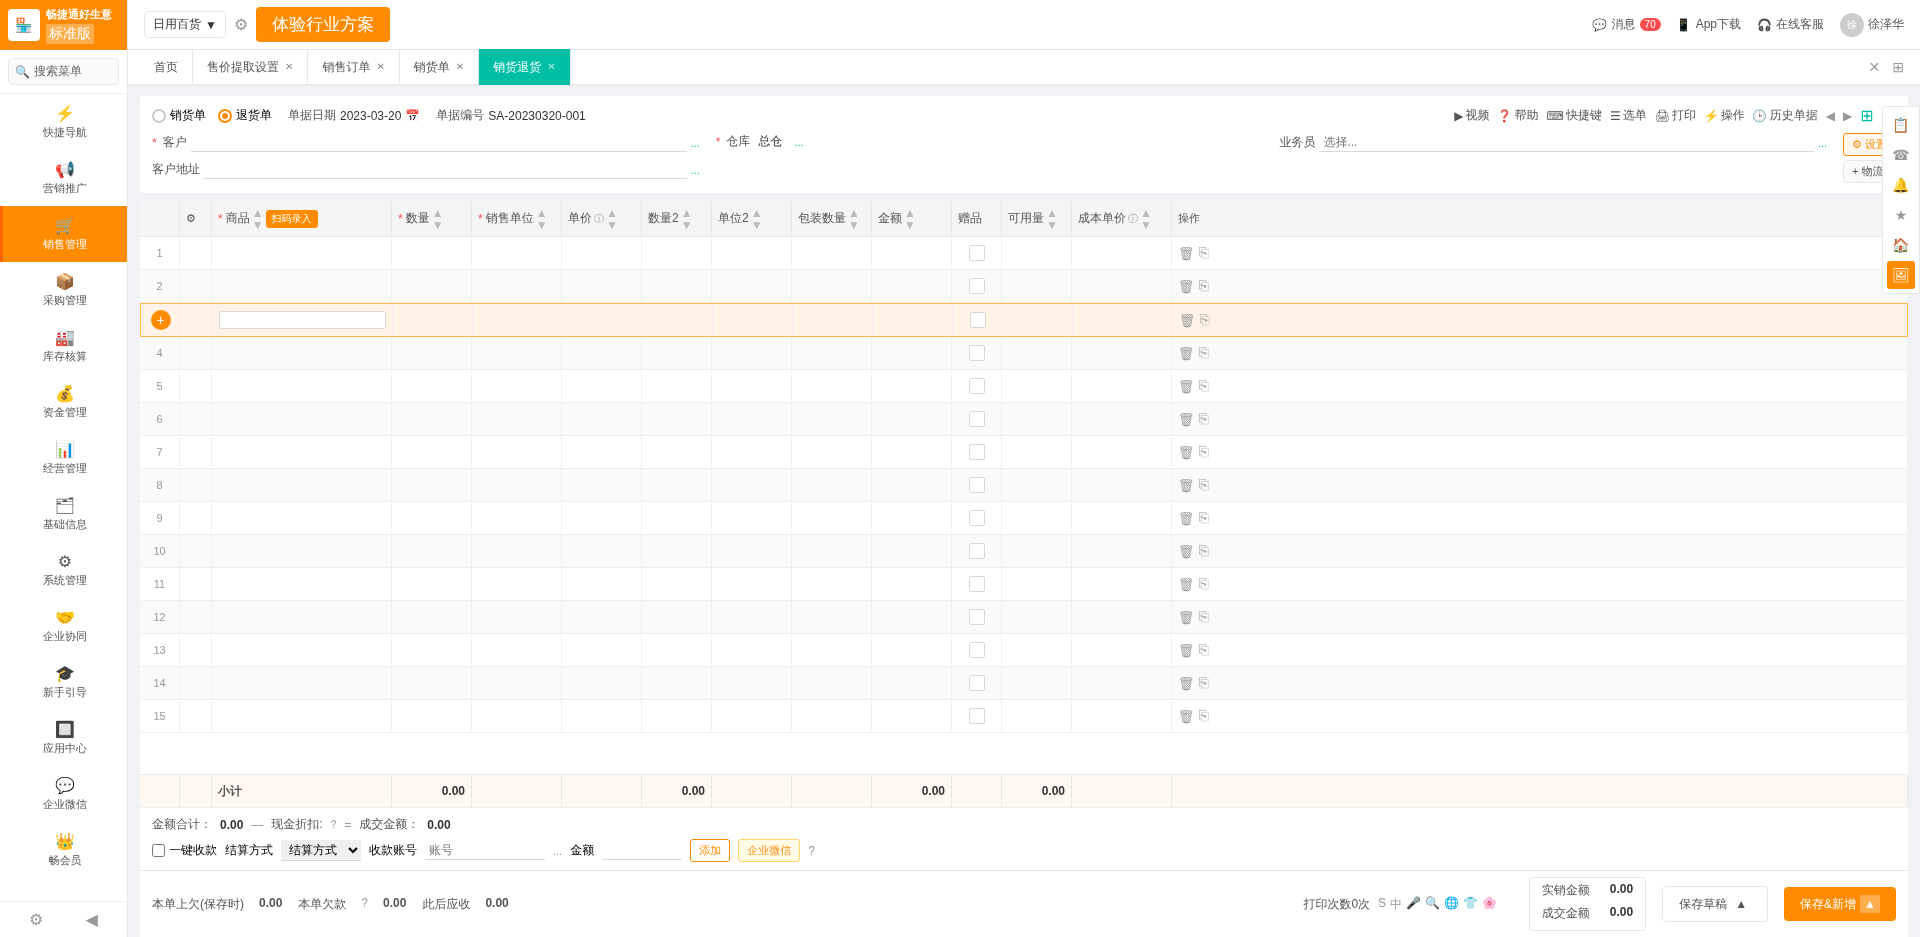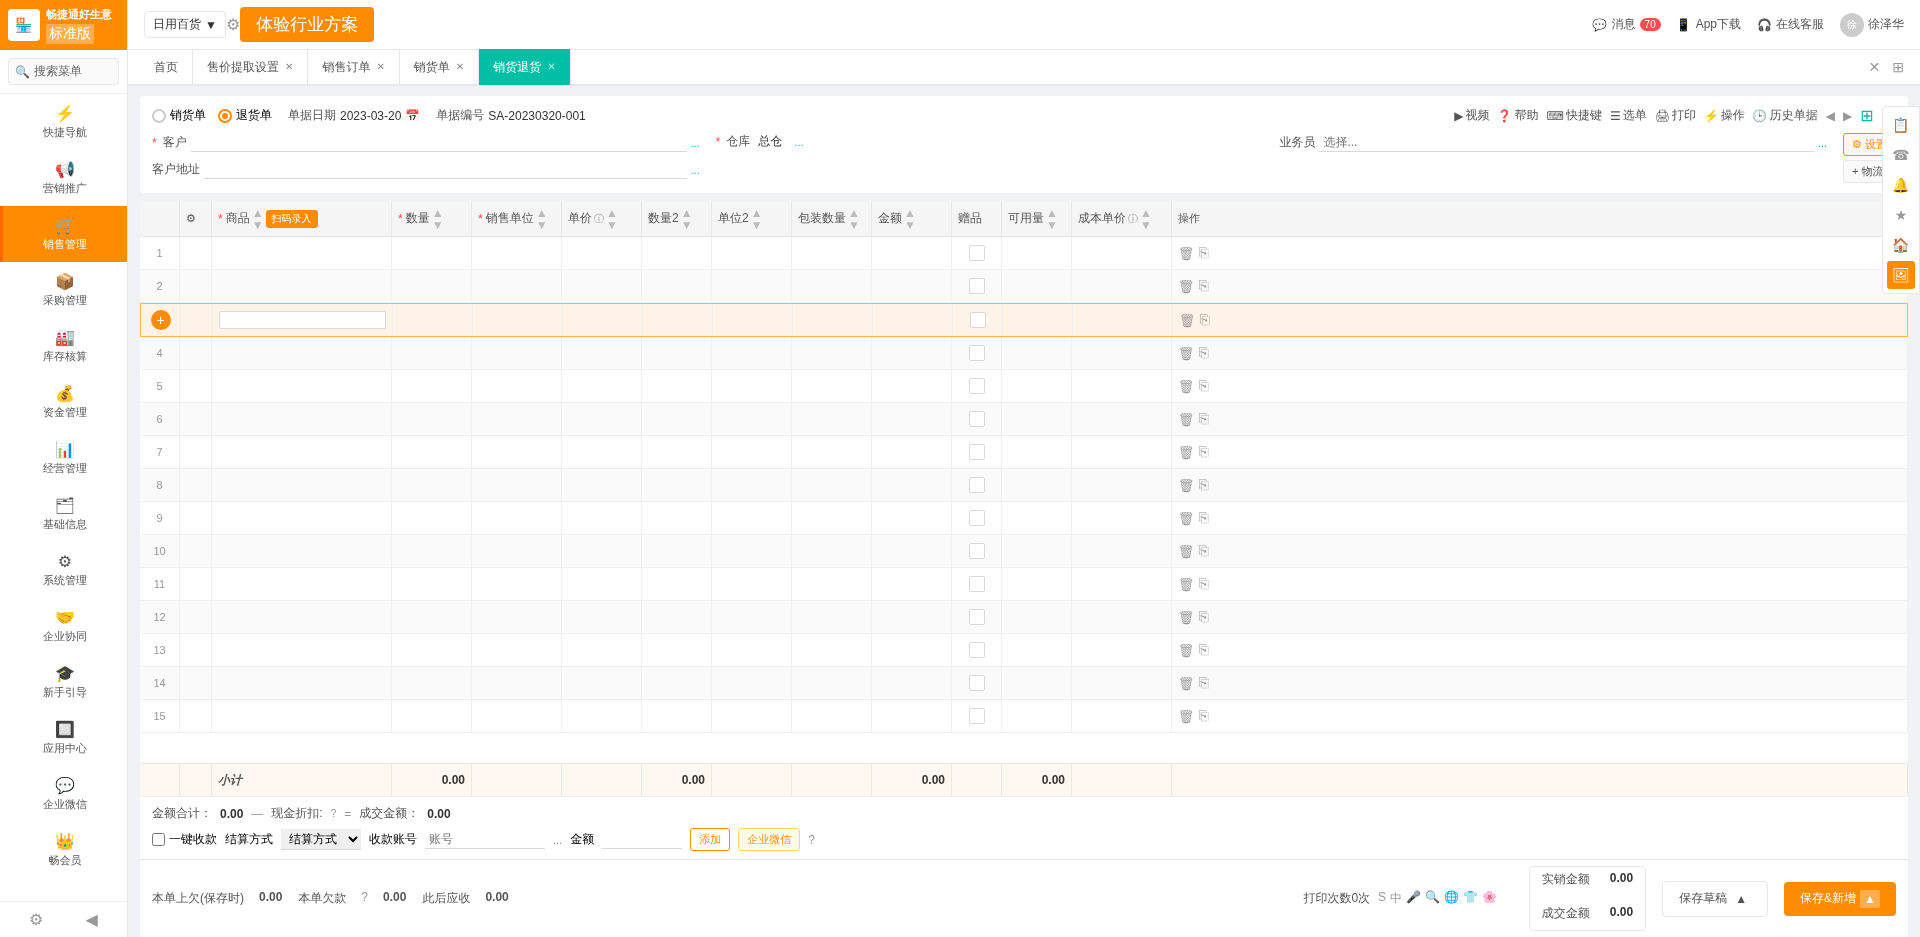--- a/index.html
+++ b/index.html
@@ -18,21 +18,21 @@
     .sidebar-item .icon { font-size: 16px; margin-bottom: 2px; }
     .sidebar-item .label { font-size: 11px; text-align: center; }
     .sidebar-footer { padding: 8px; border-top: 1px solid #f0f0f0; display: flex; justify-content: space-around; align-items: center; }
     .sidebar-footer-btn { cursor: pointer; color: #999; font-size: 16px; }
 
     
     .main { flex: 1; display: flex; flex-direction: column; overflow: hidden; }
 
     
     .topbar { background: #fff; height: 50px; display: flex; align-items: center; padding: 0 16px; border-bottom: 1px solid #e8e8e8; justify-content: space-between; flex-shrink: 0; }
-    .topbar-left { display: flex; align-items: center; }
+    .topbar-left { display: flex; align-items: center; gap: 8px; }
     .topbar-select { border: 1px solid #e8e8e8; border-radius: 4px; padding: 4px 8px; background: #fff; color: #333; cursor: pointer; display: flex; align-items: center; gap: 4px; }
     .topbar-settings { color: #999; font-size: 16px; cursor: pointer; }
     .topbar-btn-primary { background: #ff8c00; color: #fff; border: none; border-radius: 4px; padding: 6px 16px; cursor: pointer; font-size: 17px; }
     .topbar-right { display: flex; align-items: center; gap: 16px; color: #555; }
     .topbar-right-item { display: flex; align-items: center; gap: 4px; cursor: pointer; font-size: 12px; }
     .badge { background: #ff4d4f; color: #fff; border-radius: 10px; padding: 1px 5px; font-size: 10px; }
     .avatar { width: 24px; height: 24px; border-radius: 50%; background: #ccc; display: flex; align-items: center; justify-content: center; font-size: 10px; color: #fff; }
 
     
     .tabs { background: #fff; display: flex; align-items: center; border-bottom: 2px solid #e8e8e8; padding: 0 12px; flex-shrink: 0; height: 36px; }
@@ -808,21 +808,21 @@
                 <span class="row-action-btn">🗑</span>
                 <span class="row-action-btn">⎘</span>
               </div>
             </div>
         </div>
       </div>
 
       <div class="table-footer-row">
         <div class="td col-num td-center"></div>
         <div class="td col-settings"></div>
-        <div class="td col-product" style="color:#555;font-weight:bold;font-style:italic;">小计</div>
+        <div class="td col-product" style="color:#555;font-weight:bold;">小计</div>
         <div class="td col-qty td-right" style="color:#333;font-weight:bold;">0.00</div>
         <div class="td col-unit"></div>
         <div class="td col-price"></div>
         <div class="td col-qty2 td-right" style="color:#333;font-weight:bold;">0.00</div>
         <div class="td col-unit2"></div>
         <div class="td col-pack"></div>
         <div class="td col-amount td-right" style="color:#333;font-weight:bold;">0.00</div>
         <div class="td col-gift"></div>
         <div class="td col-avail td-right" style="color:#333;font-weight:bold;">0.00</div>
         <div class="td col-cost"></div>
@@ -882,21 +882,21 @@
           <span>中</span>
           <span>🎤</span>
           <span>🔍</span>
           <span>🌐</span>
           <span>👕</span>
           <span>🌸</span>
         </span>
       </div>
 
       <div style="display:flex;align-items:center;gap:16px;margin-left:16px;">
-        <div style="display:flex;flex-direction:column;align-items:flex-end;gap:13px;background:#fff;border:1px solid #e8e8e8;border-radius:4px;padding:4px 12px;">
+        <div style="display:flex;flex-direction:column;align-items:flex-end;gap:2px;background:#fff;border:1px solid #e8e8e8;border-radius:4px;padding:4px 12px;">
           <div class="summary-row">
             <span>实销金额</span>
             <span class="summary-val">0.00</span>
           </div>
           <div class="summary-row">
             <span>成交金额</span>
             <span class="summary-val">0.00</span>
           </div>
         </div>
         <button class="btn-save-draft">

